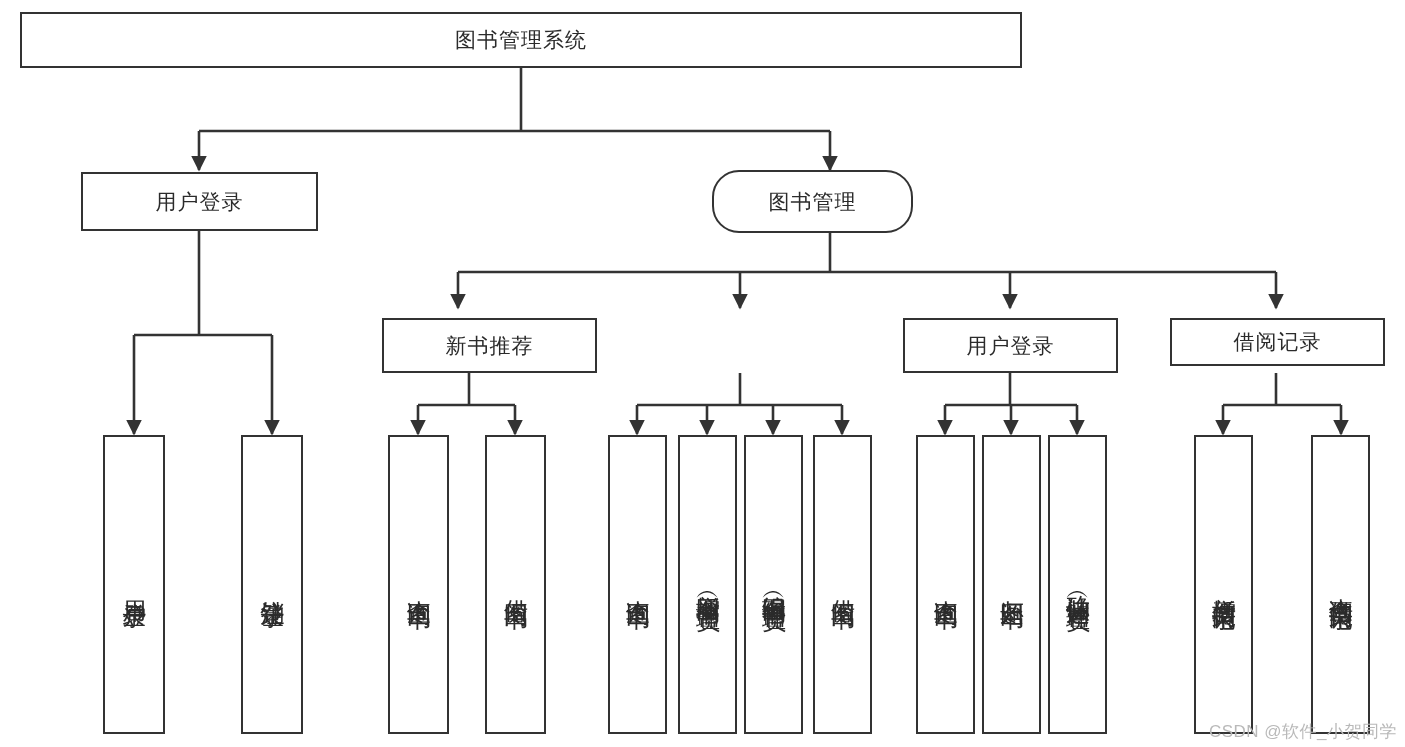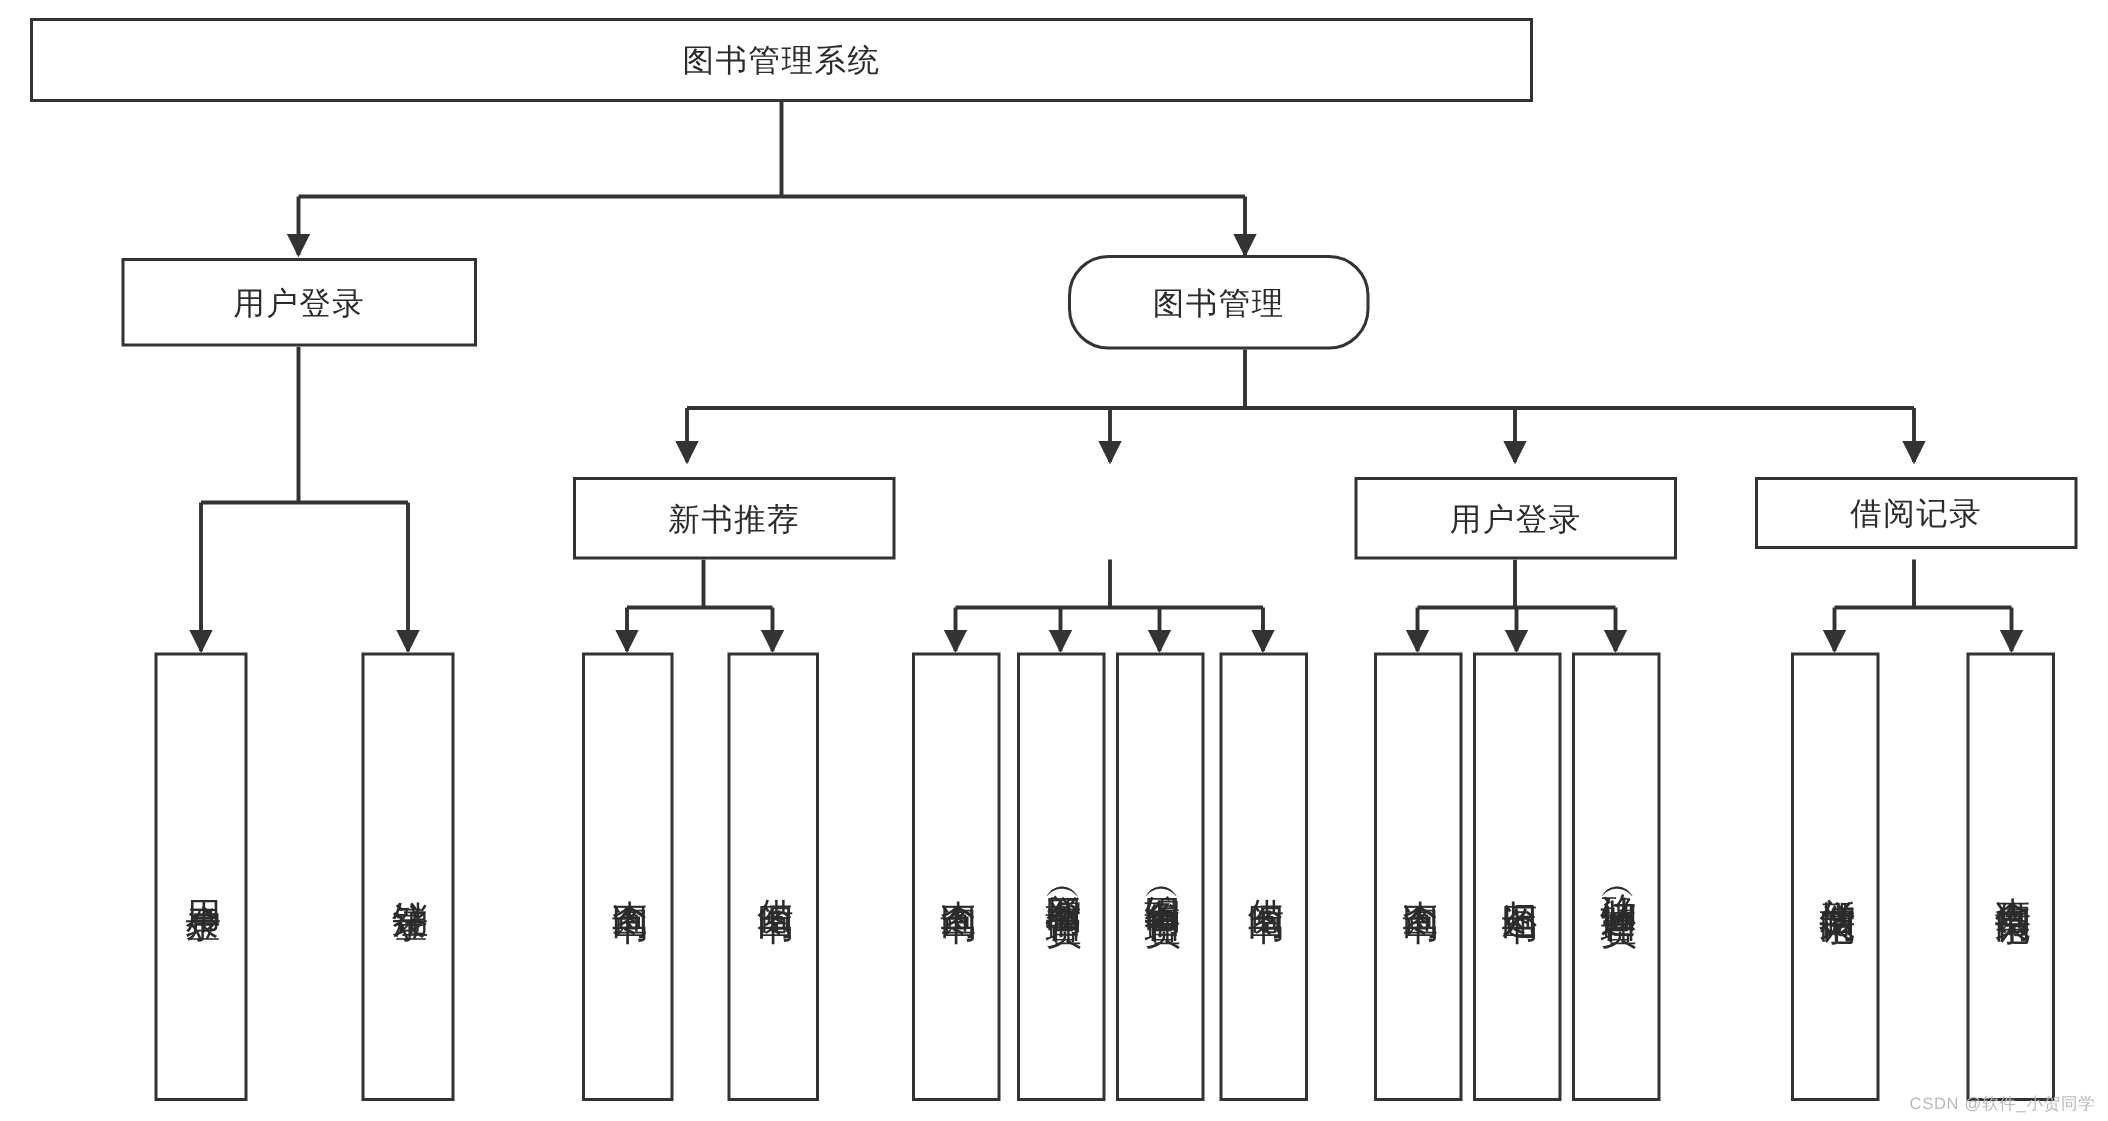--- a/index.html
+++ b/index.html
@@ -47,21 +47,21 @@
     font-size: 24px;
     line-height: 1.12;
     letter-spacing: 2px;
     white-space: nowrap;
     text-align: center;
   }
   .watermark {
     position: absolute;
     right: 8px;
     bottom: 4px;
-    font-size: 11px;
+    font-size: 17px;
     color: #b9b9b9;
     white-space: nowrap;
     letter-spacing: 0.5px;
   }
 </style>
 </head>
 <body>
 
 <div id="canvas">
 

